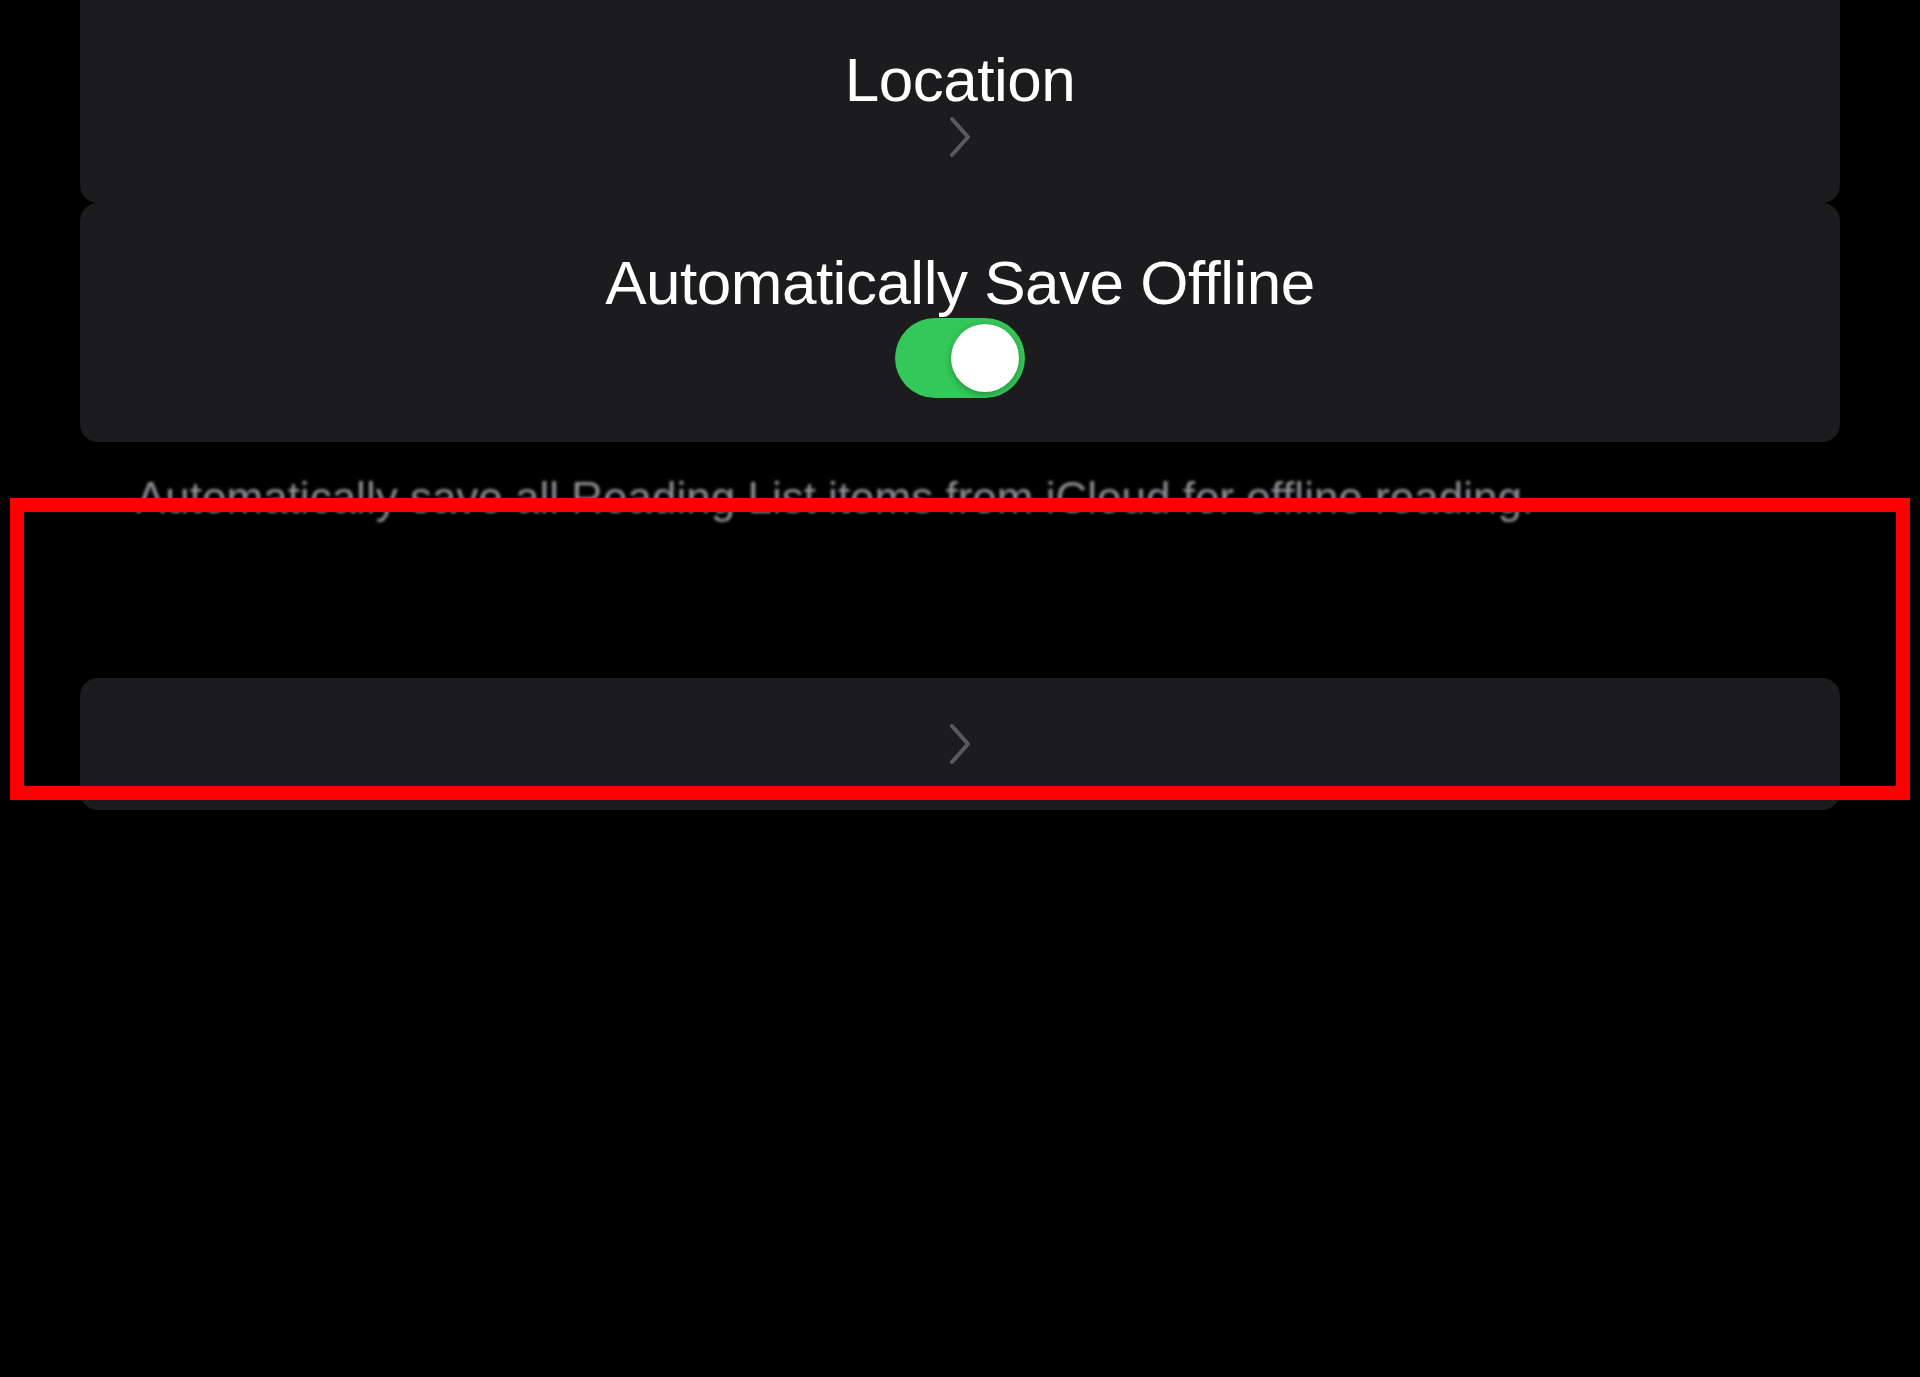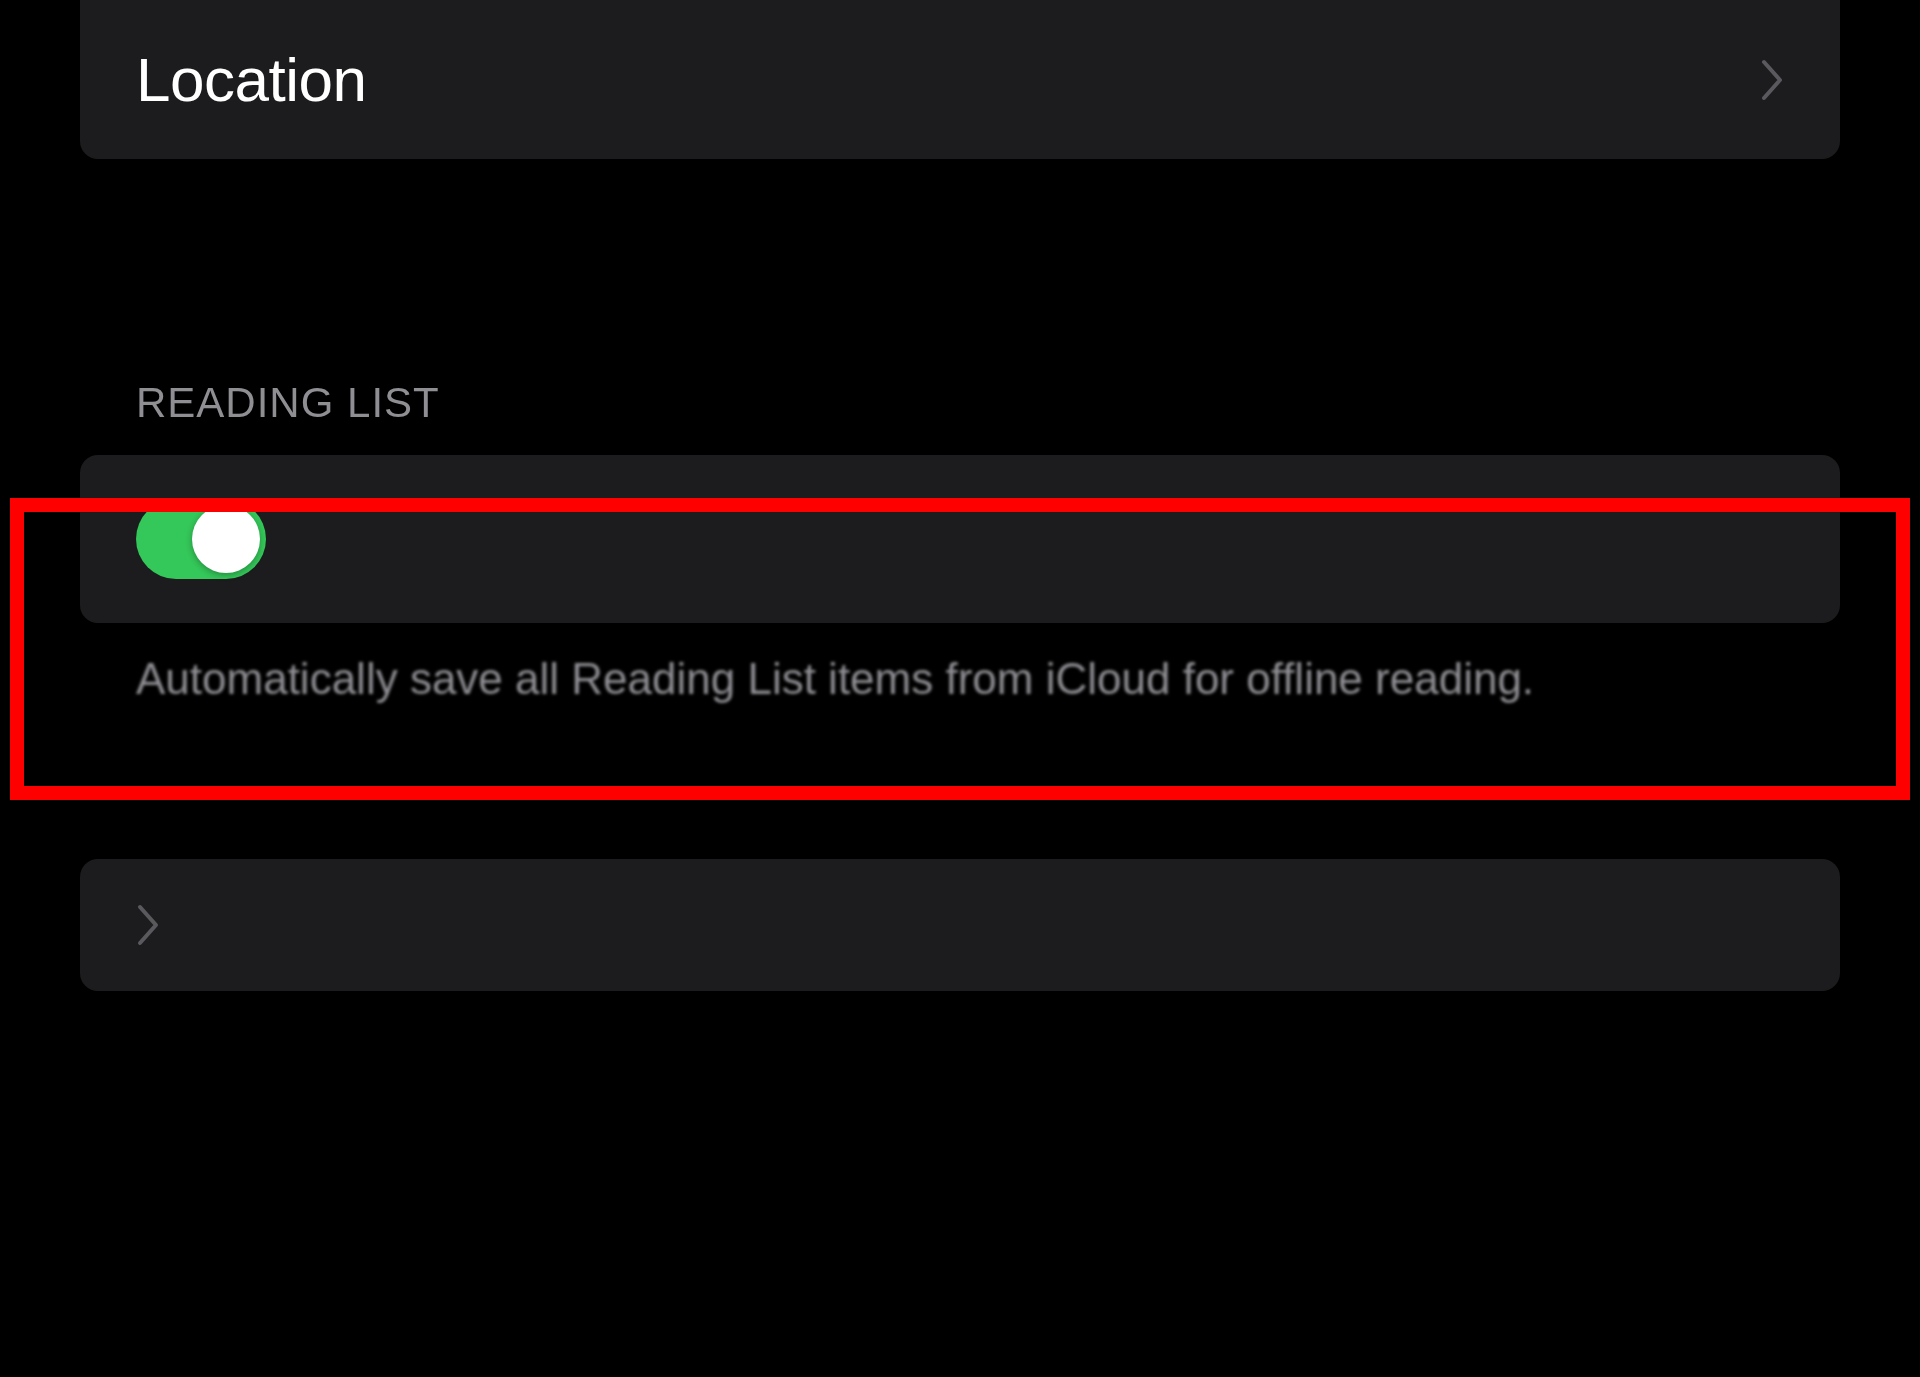--- a/index.html
+++ b/index.html
@@ -20,20 +20,21 @@
       width: 100%;
     }
     .settings-cell {
       background: #1c1c1e;
       border-radius: 18px;
       padding: 44px 56px 44px 56px;
       display: flex;
       align-items: center;
       justify-content: space-between;
       min-height: 130px;
+      flex-direction: column;
     }
     .cell-location {
       border-top-left-radius: 0;
       border-top-right-radius: 0;
       border-bottom-left-radius: 18px;
       border-bottom-right-radius: 18px;
       margin-top: 0;
     }
     .cell-label {
       color: #ffffff;
@@ -119,23 +120,23 @@
 
   <div class="settings-cell cell-location">
     <span class="cell-label">Location</span>
     <span class="chevron">
       <svg viewBox="0 0 24 44">
           <polyline points="4,4 20,22 4,40"></polyline>
         </svg>
     </span>
   </div>
 
-  <div class="section-header">READING LIST</div>
 
   <div class="settings-cell">
+    <span class="cell-label">Automatically Save Offline</span>
     <div class="toggle">
       <div class="toggle-knob"></div>
     </div>
   </div>
 
   <div class="section-footer">Automatically save all Reading List items from iCloud for offline reading.</div>
 
   <div class="spacer-large"></div>
 
   <div class="settings-cell cell-advanced">

